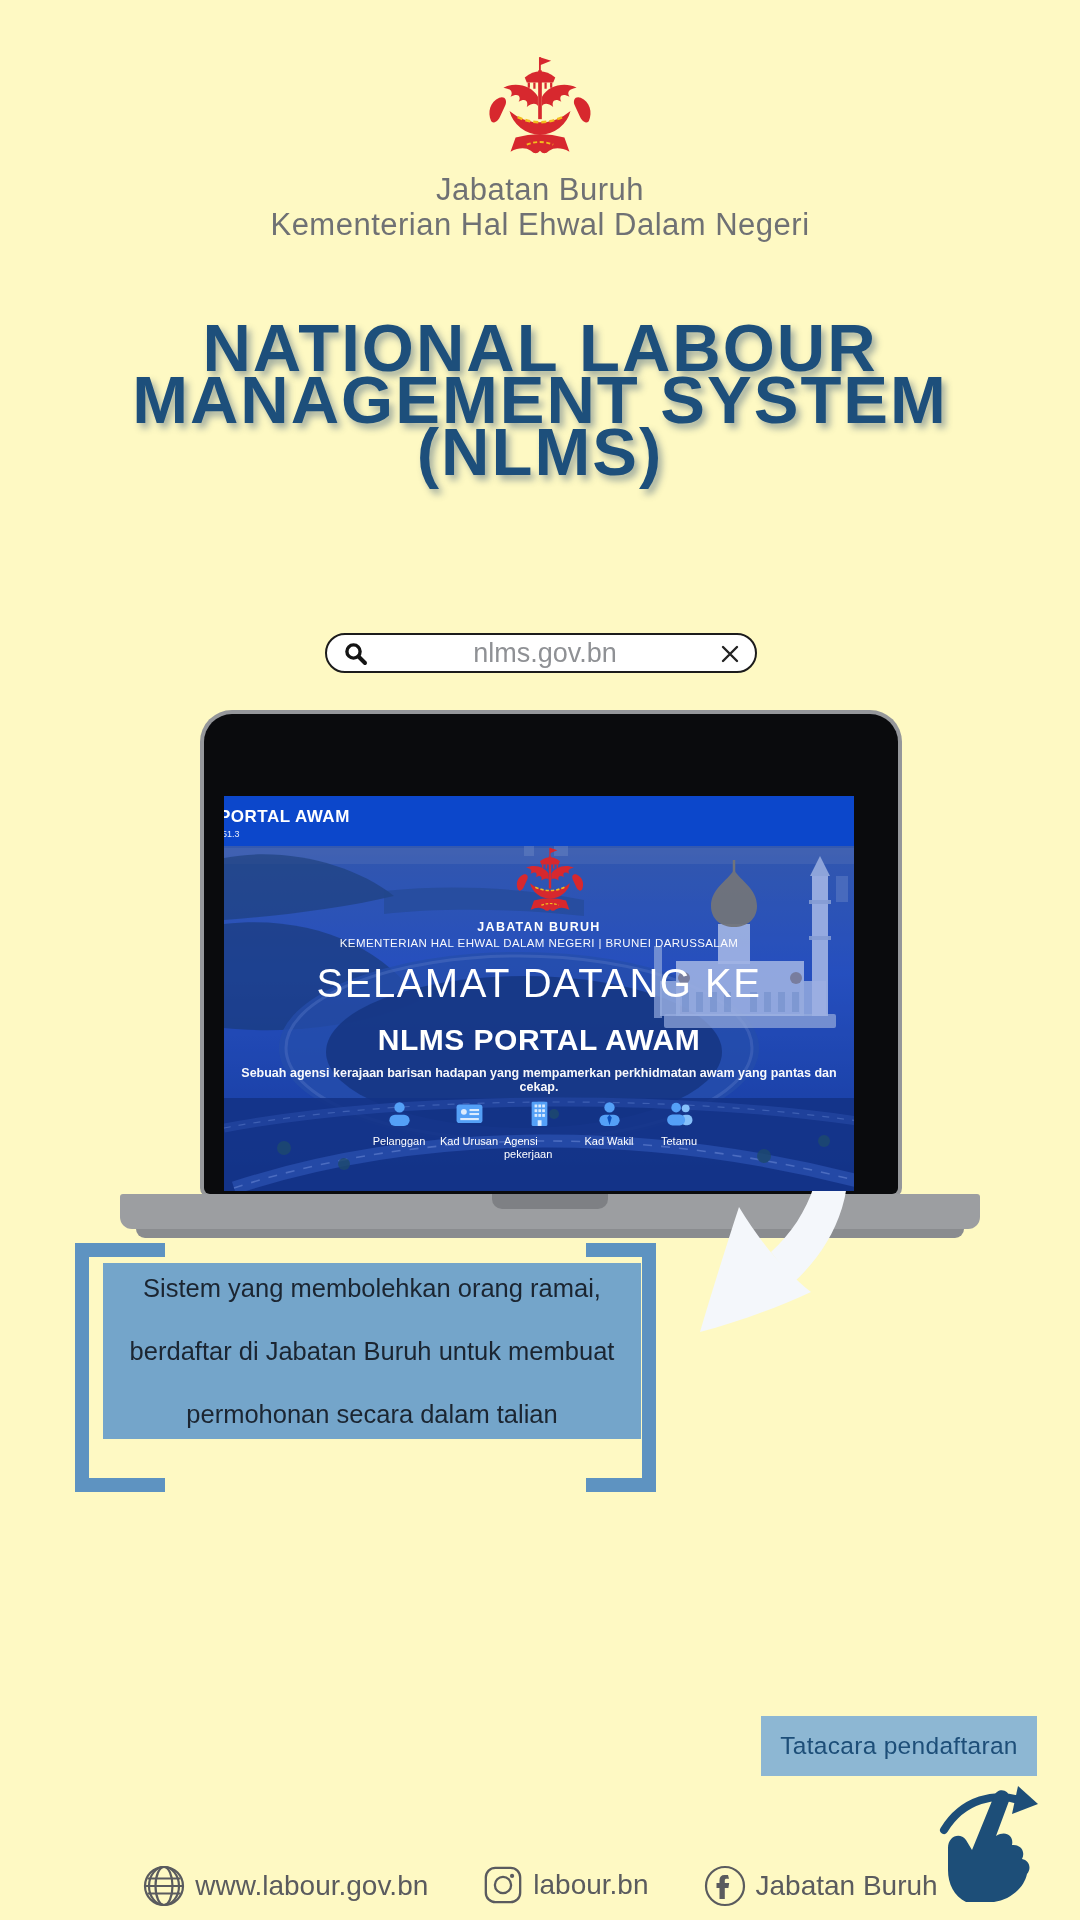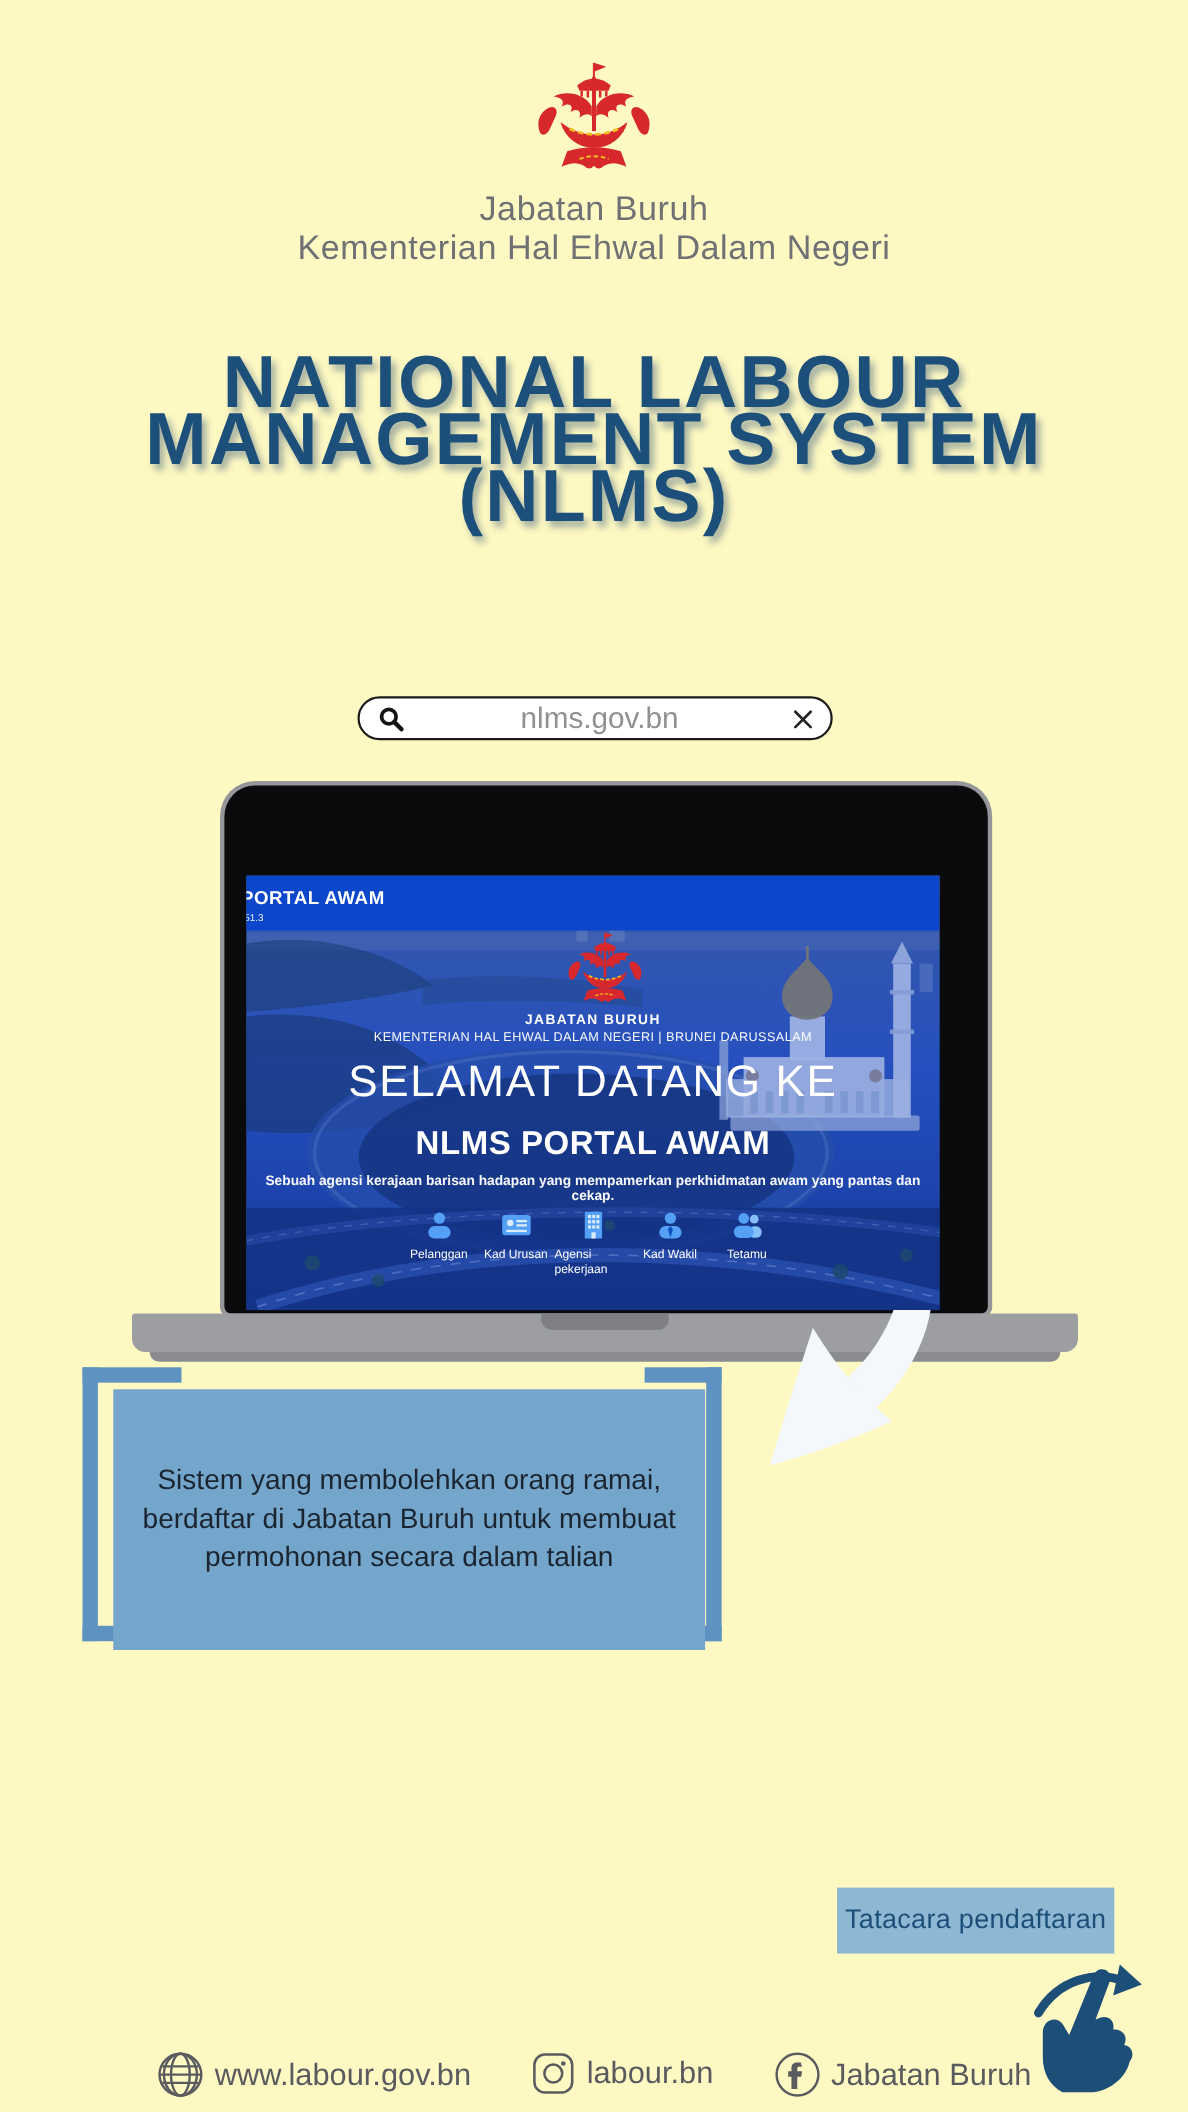--- a/index.html
+++ b/index.html
@@ -43,26 +43,26 @@
   .cat-label{margin-top:8px;color:#fff;font-size:11px;line-height:13px;text-align:left;}
   .screen-crest{position:absolute;left:286px;top:51px;z-index:3;}
   .screen-bg{position:absolute;left:0;top:0;z-index:1;}
 
   .base{left:120px;top:1194px;width:860px;height:35px;background:#9c9ea1;border-radius:3px 3px 12px 12px;}
   .notch{left:492px;top:1194px;width:116px;height:15px;background:#7e8084;border-radius:0 0 10px 10px;}
   .underlip{left:136px;top:1229px;width:828px;height:9px;background:#8a8c8f;border-radius:0 0 14px 14px;}
 
   
   .bracket{background:#5e93c1;}
-  .info-inner{left:103px;top:1263px;width:538px;height:237px;background:#74a5ca;
-    display:flex;flex-direction:column;justify-content:center;}
+  .info-inner{left:103px;top:1263px;width:538px;height:176px;background:#74a5ca;
+    display:flex;flex-direction:column;justify-content:center;gap:28px;}
   .info-line{text-align:center;color:#1b2531;font-size:25.5px;line-height:35px;}
 
   
-  .cta-btn{left:761px;top:1716px;width:252px;height:60px;background:#8db7d3;color:#1d4e78;
+  .cta-btn{left:761px;top:1716px;width:276px;height:60px;background:#8db7d3;color:#1d4e78;
     font-size:24.5px;display:flex;align-items:center;justify-content:center;cursor:pointer;letter-spacing:.3px;}
 
   
   .footer{left:0;right:0;top:1864px;display:flex;justify-content:center;align-items:flex-start;gap:14px;
     color:#5a5b5e;font-size:28px;}
   .f-item{display:flex;align-items:center;gap:9px;cursor:pointer;}
   .f-gap{width:26px;}
   svg{display:block;}
 </style>
 </head>

